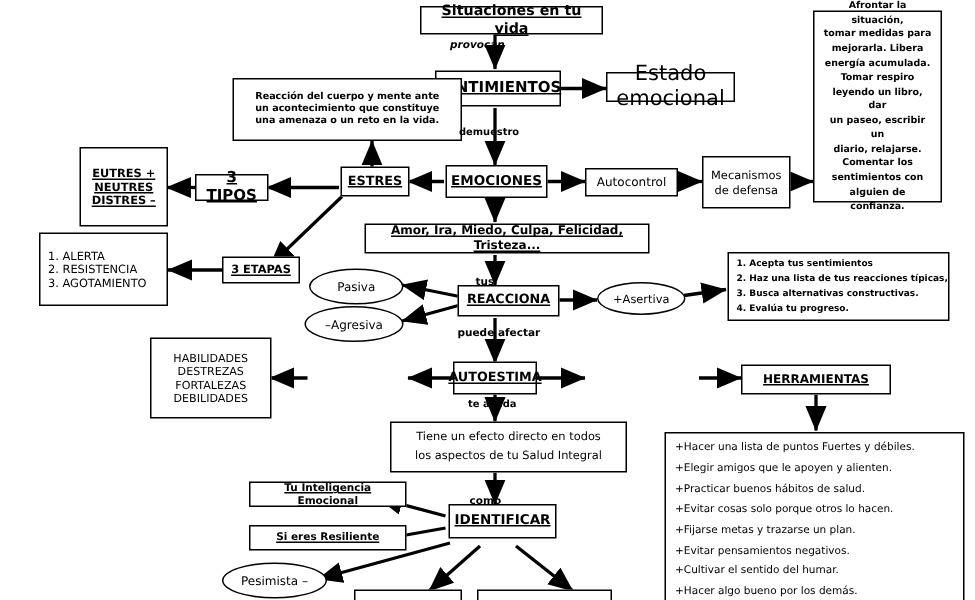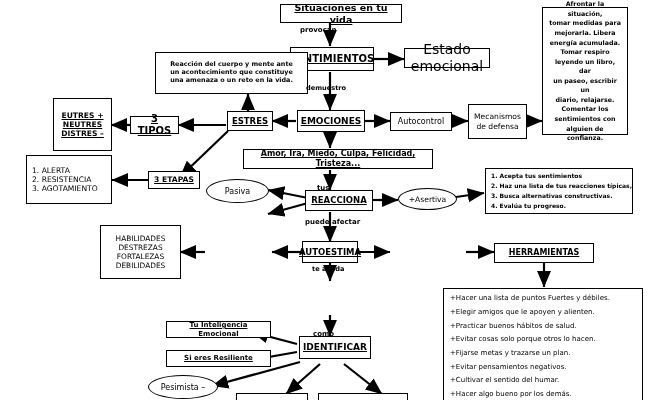--- a/index.html
+++ b/index.html
@@ -118,21 +118,21 @@
       <path d="M300,362 L212,386" marker-end="url(#ar)"></path>
 
       <path d="M320,364 L286,394" marker-end="url(#ar)"></path>
 
       <path d="M344,364 L382,394" marker-end="url(#ar)"></path>
     </g>
   </svg>
 
   <div class="node bold" style="left:280px;top:4px;width:122px;height:19px;font-size:9.5px;">Situaciones  en tu vida</div>
 
-  <div class="lbl" style="left:300px;top:26px;font-size:7px;">provocan</div>
+  <div class="lbl" style="left:300px;top:26px;font-size:7px;font-style:italic;">provocan</div>
 
   <div class="node bold" style="left:290px;top:47px;width:84px;height:24px;font-size:10px;">SENTIMIENTOS</div>
 
   <div class="node" style="left:404px;top:48px;width:86px;height:20px;font-size:14px;">Estado emocional</div>
 
   <div class="node col" style="left:155px;top:52px;width:153px;height:42px;font-size:6.4px;padding:3px 4px;font-weight:bold;">
     <span class="ln">Reacción del cuerpo y mente ante</span>
     <span class="ln">un acontecimiento que constituye</span>
     <span class="ln">una amenaza o un reto en la vida.</span>
   </div>
@@ -176,20 +176,21 @@
     <span class="ln">2. RESISTENCIA</span>
     <span class="ln">3. AGOTAMIENTO</span>
   </div>
 
   <div class="node bold" style="left:243px;top:149px;width:190px;height:20px;font-size:8px;">Amor, Ira, Miedo, Culpa, Felicidad, Tristeza...</div>
 
   <div class="lbl" style="left:317px;top:184px;font-size:7px;">tus</div>
 
   <div class="ell" style="left:206px;top:179px;width:63px;height:24px;font-size:8px;">Pasiva</div>
 
+  <div class="ell" style="left:203px;top:204px;width:66px;height:24px;font-size:8px;">–Agresiva</div>
 
   <div class="node bold" style="left:305px;top:190px;width:68px;height:21px;font-size:8.5px;">REACCIONA</div>
 
   <div class="ell" style="left:398px;top:188px;width:59px;height:22px;font-size:7.6px;">+Asertiva</div>
 
   <div class="node col" style="left:485px;top:168px;width:148px;height:46px;font-size:6px;padding:3px 5px;text-align:left;font-weight:bold;line-height:1.65;">
     <span class="li">1. Acepta tus sentimientos</span>
     <span class="li">2. Haz una lista de tus reacciones típicas,</span>
     <span class="li">3. Busca alternativas constructivas.</span>
     <span class="li">4. Evalúa tu progreso.</span>
@@ -205,20 +206,24 @@
   </div>
 
 
   <div class="node bold" style="left:302px;top:241px;width:56px;height:22px;font-size:8.5px;">AUTOESTIMA</div>
 
 
   <div class="node bold" style="left:494px;top:243px;width:100px;height:20px;font-size:8px;">HERRAMIENTAS</div>
 
   <div class="lbl" style="left:312px;top:265px;font-size:6.6px;">te ayuda</div>
 
+  <div class="node col" style="left:260px;top:281px;width:158px;height:34px;font-size:7.6px;padding:3px 5px;text-align:center;line-height:1.7;">
+    <span class="ln">Tiene un efecto directo en todos</span>
+    <span class="ln">los aspectos de tu Salud Integral</span>
+  </div>
 
   <div class="node col" style="left:443px;top:288px;width:200px;height:118px;font-size:7px;padding:4px 6px;text-align:left;line-height:1.95;">
     <span class="li">+Hacer una lista de puntos Fuertes y débiles.</span>
     <span class="li">+Elegir amigos que le apoyen y alienten.</span>
     <span class="li">+Practicar buenos hábitos de salud.</span>
     <span class="li">+Evitar cosas solo porque otros lo hacen.</span>
     <span class="li">+Fijarse metas y trazarse un plan.</span>
     <span class="li">+Evitar pensamientos negativos.</span>
     <span class="li">+Cultivar el sentido del humar.</span>
     <span class="li">+Hacer algo bueno por los demás.</span>

